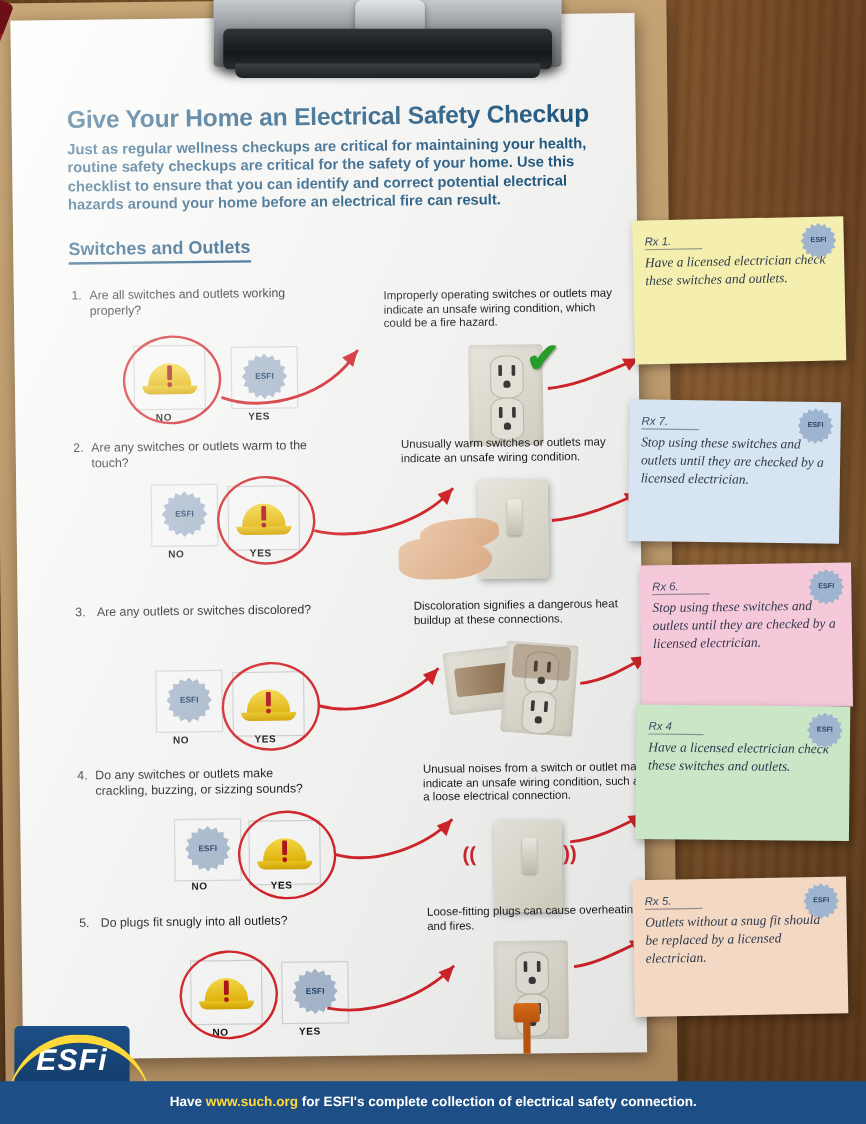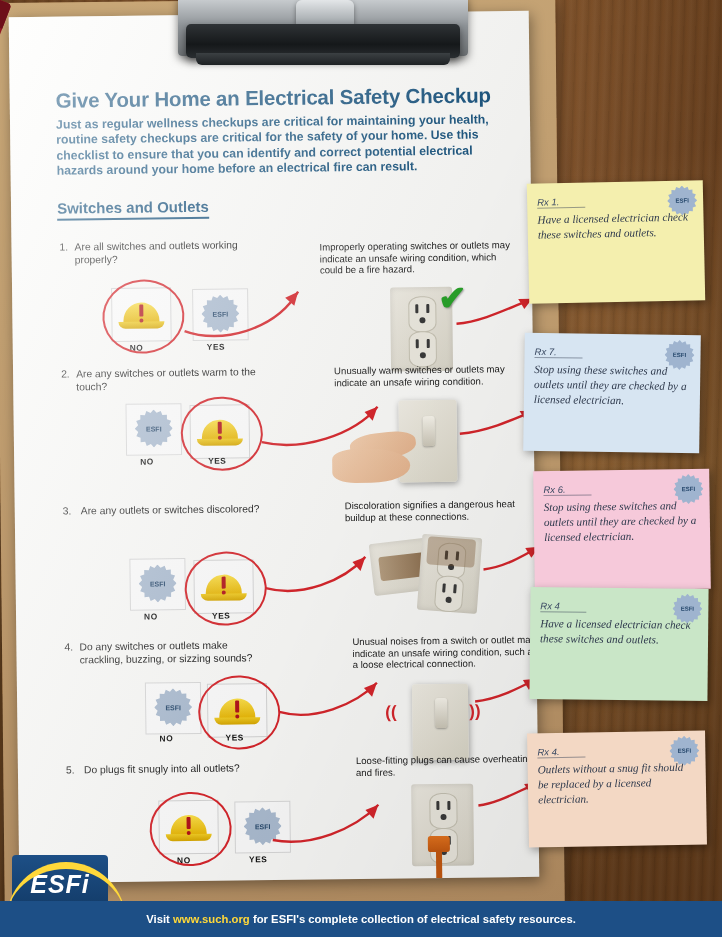--- a/index.html
+++ b/index.html
@@ -413,36 +413,36 @@
       <span>ESFI</span>
     </div>
   <div class="note-rx">Rx 4</div>
   <div class="note-body">Have a licensed electrician check these switches and outlets.</div>
 </div>
 
 <div class="note-card" style="left:528px;top:732px;width:178px;height:114px;background:#f3d8c4;transform:rotate(-1deg);">
   <div class="note-seal">
       <span>ESFI</span>
     </div>
-  <div class="note-rx">Rx 4.</div>
+  <div class="note-rx">Rx 5.</div>
   <div class="note-body">Outlets without a snug fit should be replaced by a licensed electrician.</div>
 </div>
 
 <div id="clip-base"></div>
 <div id="clip-knob"></div>
 <div id="clip-bar"></div>
 <div id="clip-lip"></div>
 
 <div id="pen">
   <div class="pen-body"></div>
   <div class="pen-cap"></div>
 
 </div>
 
 <div id="logo">
   <div class="lt">ESFi</div>
   <div class="arc"></div>
 </div>
 <div id="footer">
   <div class="ftxt">
-    <span>Visit </span><span class="url">www.such.org</span><span> for ESFI's complete collection of electrical safety resources.</span>
+    <span>Have </span><span class="url">www.such.org</span><span> for ESFI's complete collection of electrical safety connection.</span>
   </div>
 </div>
 
 </body></html>

